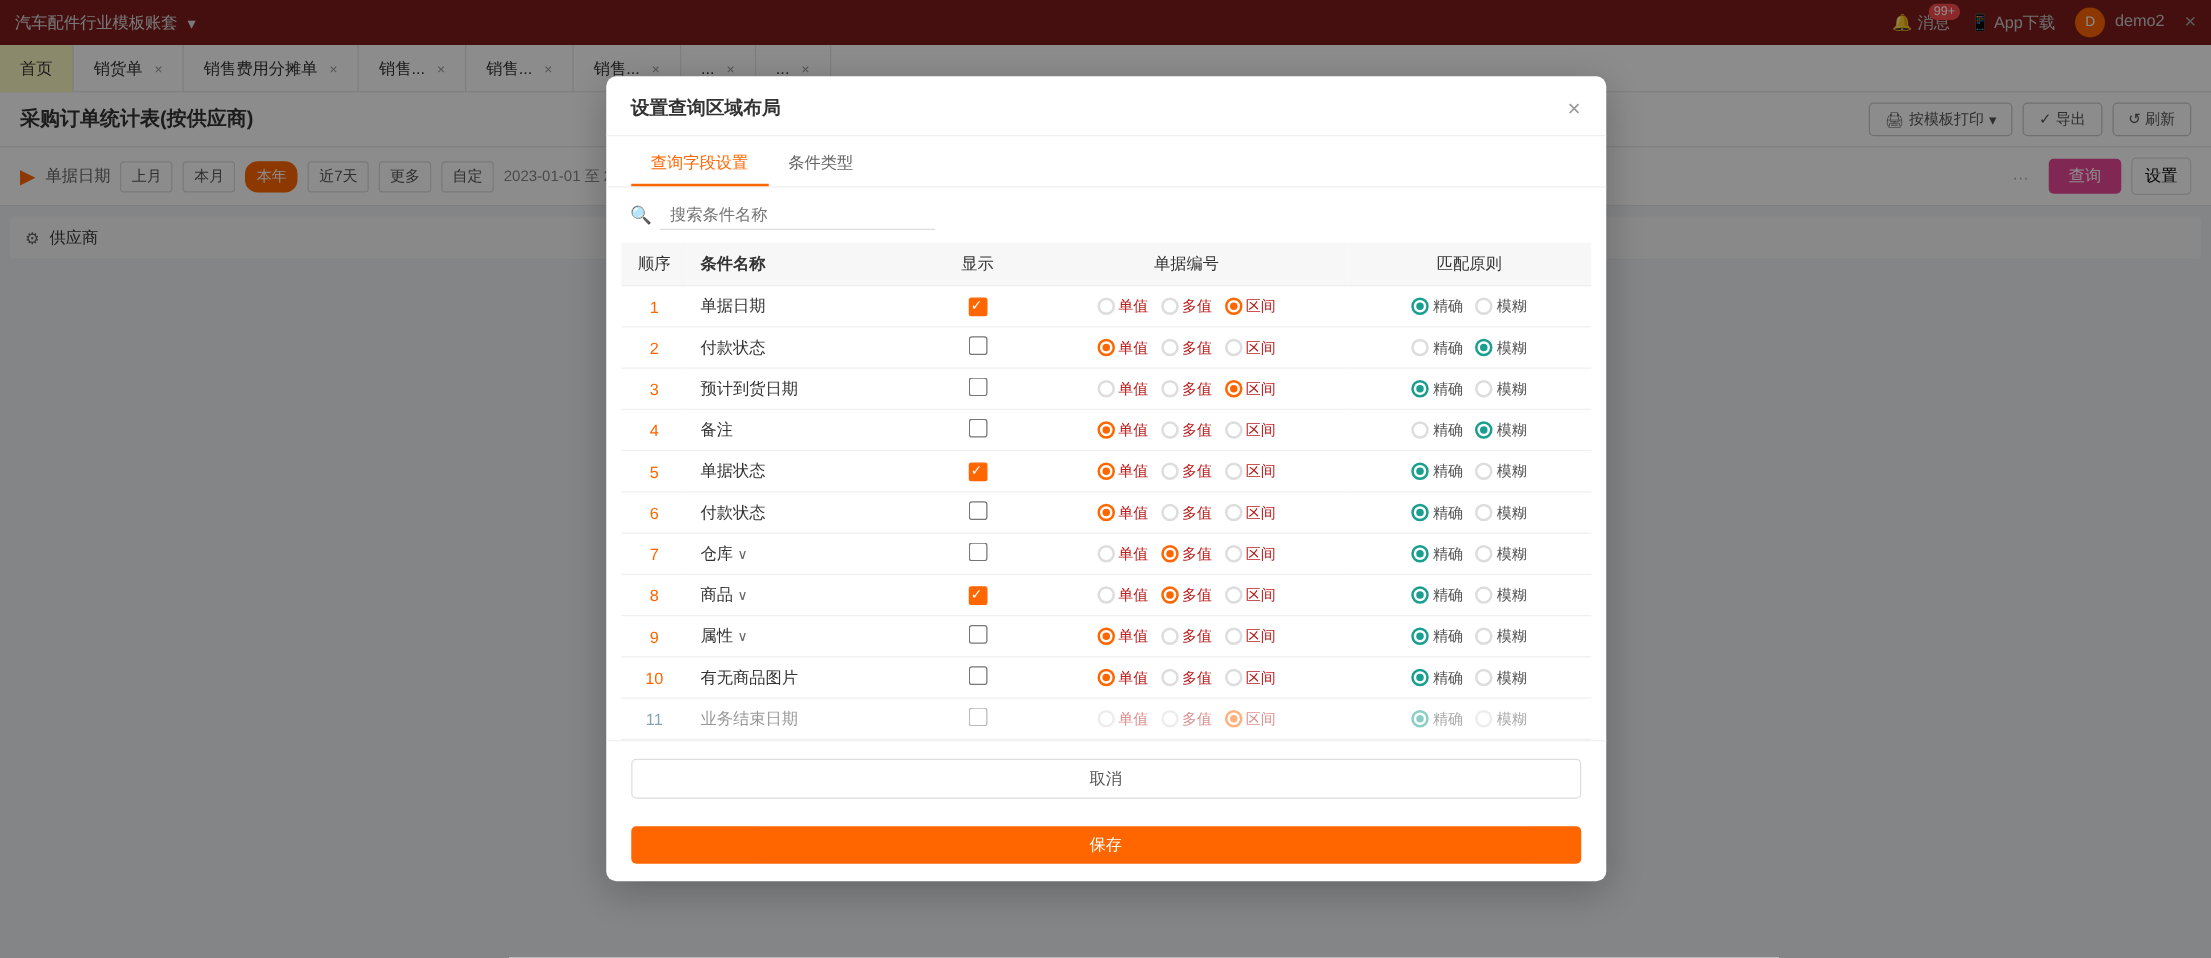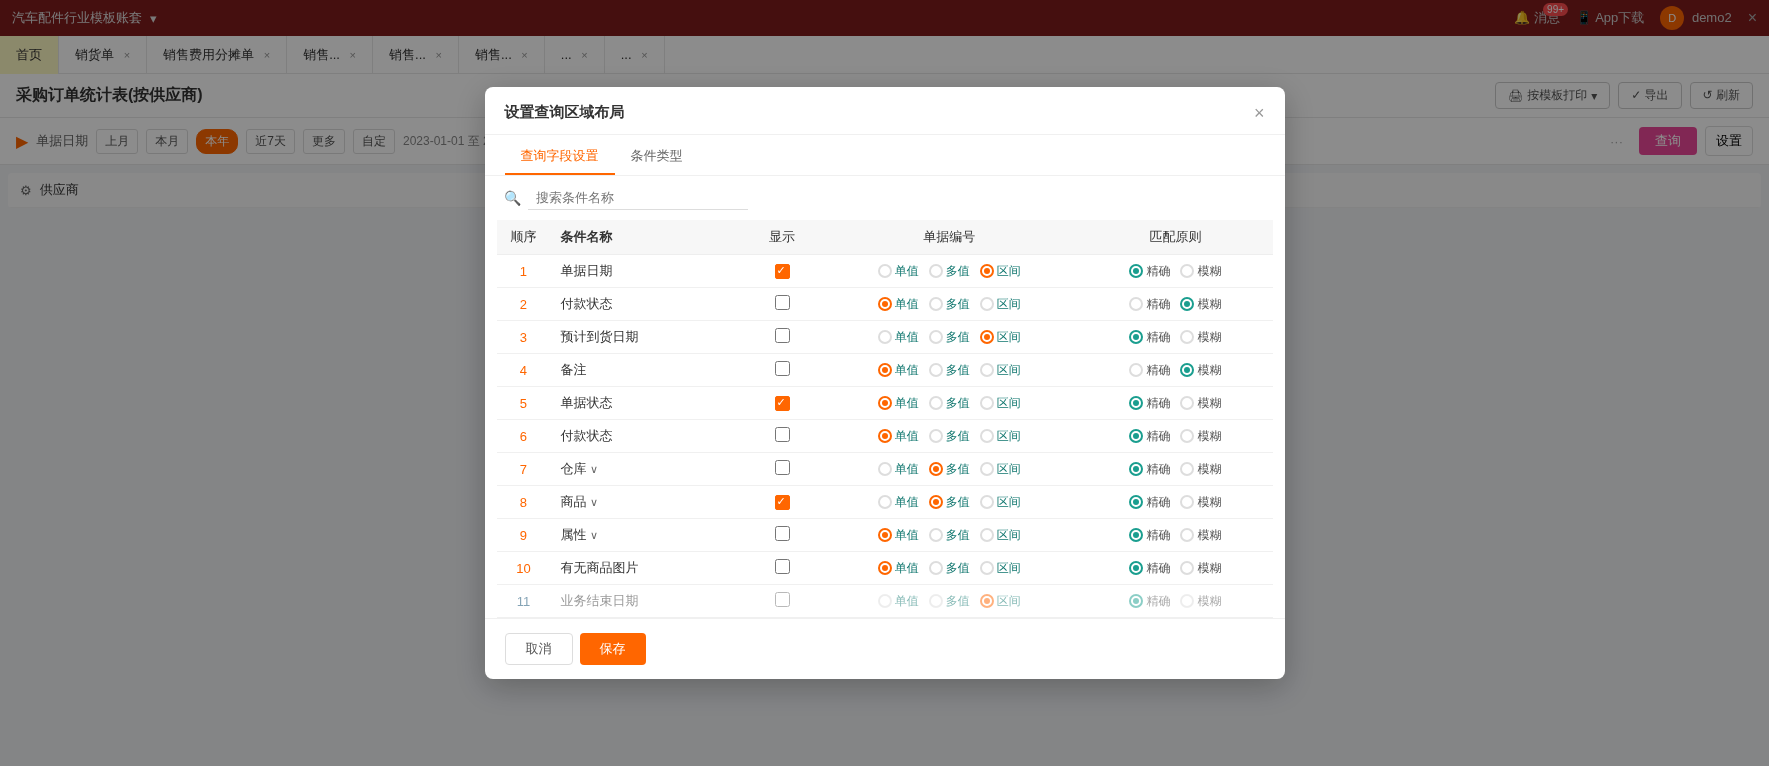--- a/index.html
+++ b/index.html
@@ -182,43 +182,44 @@
     .modal-table tbody td:first-child { text-align: center; color: #f60; font-weight: 500; }
     .modal-table tbody td:nth-child(3) { text-align: center; }
 
     
     .cb { width: 15px; height: 15px; accent-color: #f60; cursor: pointer; }
     .cb-checked { appearance: none; -webkit-appearance: none; width: 15px; height: 15px; background: #f60; border: 1px solid #f60; border-radius: 2px; cursor: pointer; position: relative; display: inline-block; vertical-align: middle; }
     .cb-checked::after { content: '✓'; color: #fff; font-size: 11px; position: absolute; top: -1px; left: 1px; }
 
     
     .radio-group { display: flex; align-items: center; gap: 10px; }
-    .radio-item { display: flex; align-items: center; gap: 3px; font-size: 12px; color: #0f766e; cursor: pointer; }
+    .radio-item { display: flex; align-items: center; gap: 3px; font-size: 12px; color: #b91c1c; cursor: pointer; }
     .radio-circle {
       width: 14px; height: 14px; border-radius: 50%; border: 2px solid #ddd;
       display: inline-flex; align-items: center; justify-content: center;
       cursor: pointer; flex-shrink: 0;
     }
     .radio-circle.selected { border-color: #f60; }
     .radio-circle.selected::after { content: ''; width: 6px; height: 6px; border-radius: 50%; background: #f60; display: block; }
 
     
     .match-group { display: flex; align-items: center; gap: 10px; }
     .match-item { display: flex; align-items: center; gap: 3px; font-size: 12px; color: #555; }
     .radio-teal { width: 14px; height: 14px; border-radius: 50%; border: 2px solid #ddd; display: inline-flex; align-items: center; justify-content: center; cursor: pointer; flex-shrink: 0; }
     .radio-teal.selected { border-color: #1a9e8f; }
     .radio-teal.selected::after { content: ''; width: 6px; height: 6px; border-radius: 50%; background: #1a9e8f; display: block; }
 
     
     .modal-footer {
       padding: 14px 20px;
       display: flex;
       justify-content: flex-start;
-      gap: 7px;
+      gap: 22px;
       border-top: 1px solid #f0f0f0;
+      flex-direction: column;
     }
     .btn-cancel { padding: 6px 20px; border: 1px solid #ddd; background: #fff; border-radius: 4px; cursor: pointer; font-size: 13px; color: #555; }
     .btn-save { padding: 6px 20px; background: #f60; border: none; border-radius: 4px; cursor: pointer; font-size: 13px; color: #fff; }
 
     
     .modal-table-wrap::-webkit-scrollbar { width: 6px; }
     .modal-table-wrap::-webkit-scrollbar-track { background: #f5f5f5; }
     .modal-table-wrap::-webkit-scrollbar-thumb { background: #ccc; border-radius: 3px; }
   </style>
 </head>

